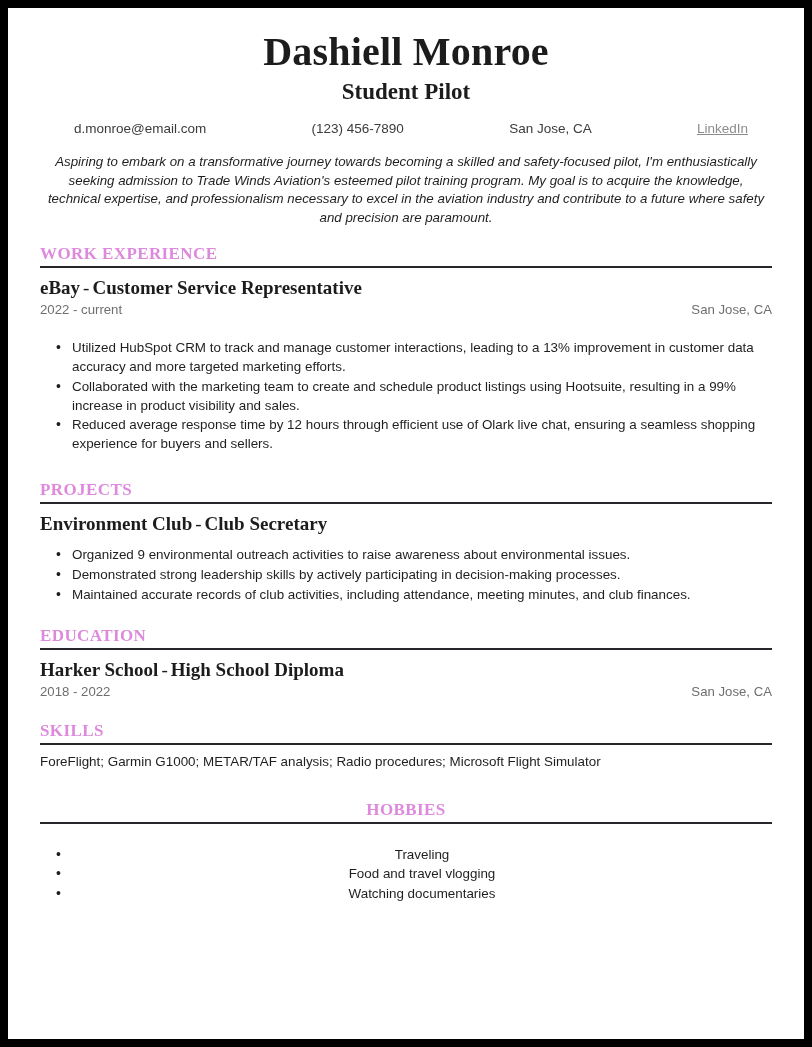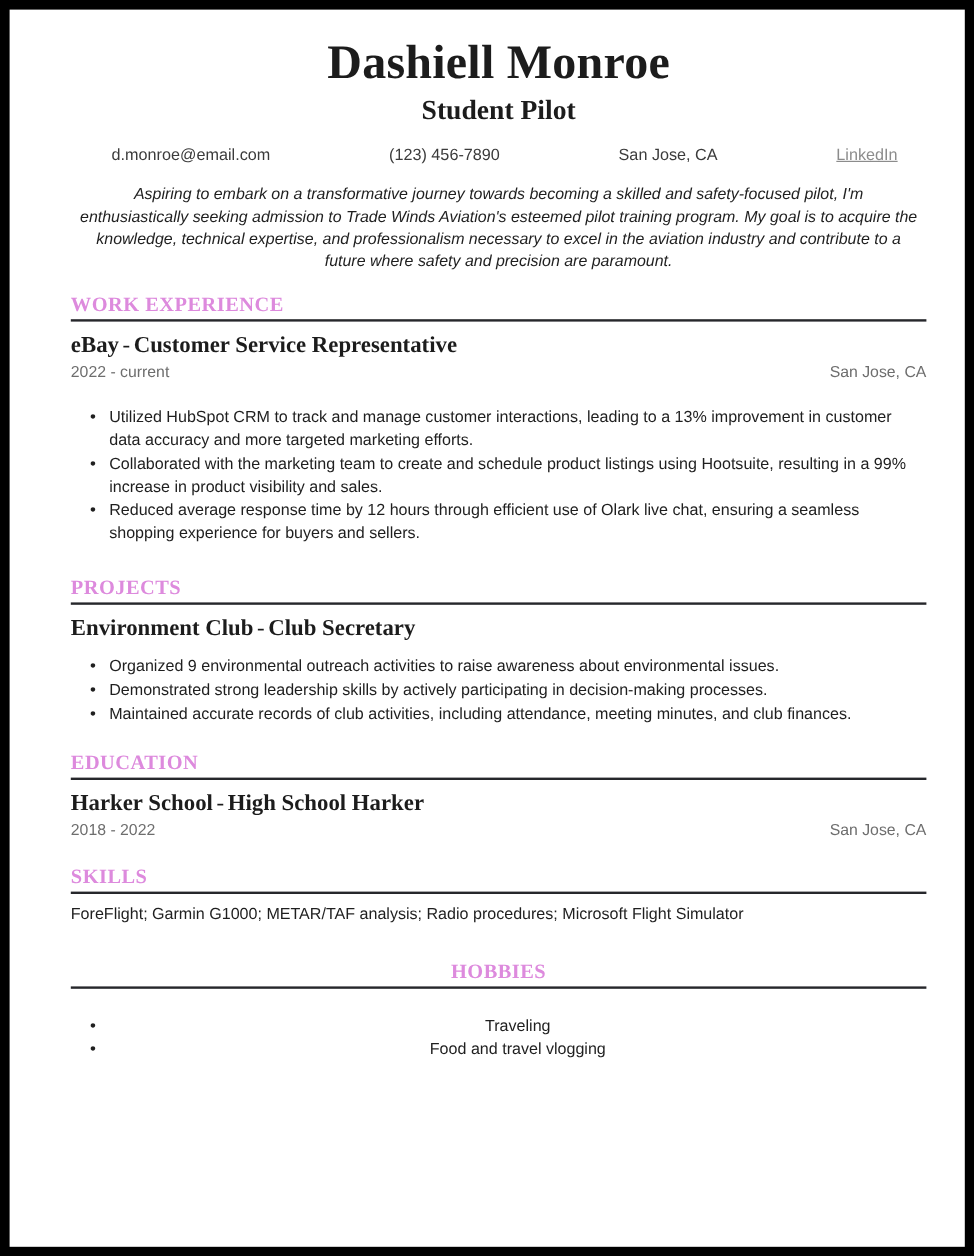--- a/index.html
+++ b/index.html
@@ -16,21 +16,20 @@
   }
 
   .page {
     position: absolute;
     left: 8px;
     top: 8px;
     width: 796px;
     height: 1031px;
     background: #ffffff;
     overflow: hidden;
-    padding-left: 19px;
   }
 
   .content {
     padding: 22px 32px 0 32px;
   }
 
   
   .name {
     text-align: center;
     font-family: "Liberation Serif", serif;
@@ -200,38 +199,39 @@
         </ul>
       </div>
     </div>
 
     <div class="section sec-education">
       <div class="section-title">EDUCATION</div>
       <div class="section-rule"></div>
 
       <div class="entry">
         <div class="entry-heading">
-          <span class="entry-org">Harker School</span><span class="entry-dash">-</span><span class="entry-role">High School Harker</span>
+          <span class="entry-org">Harker School</span><span class="entry-dash">-</span><span class="entry-role">High School Diploma</span>
         </div>
         <div class="entry-meta">
           <span>2018 - 2022</span>
           <span>San Jose, CA</span>
         </div>
       </div>
     </div>
 
     <div class="section sec-skills">
       <div class="section-title">SKILLS</div>
       <div class="section-rule"></div>
       <div class="plain-line">ForeFlight; Garmin G1000; METAR/TAF analysis; Radio procedures; Microsoft Flight Simulator</div>
     </div>
 
     <div class="section sec-hobbies">
       <div class="section-title">HOBBIES</div>
       <div class="section-rule"></div>
       <ul class="bullets">
         <li>Traveling</li>
         <li>Food and travel vlogging</li>
+        <li>Watching documentaries</li>
       </ul>
     </div>
 
   </div>
 </div>
 
 </body></html>

